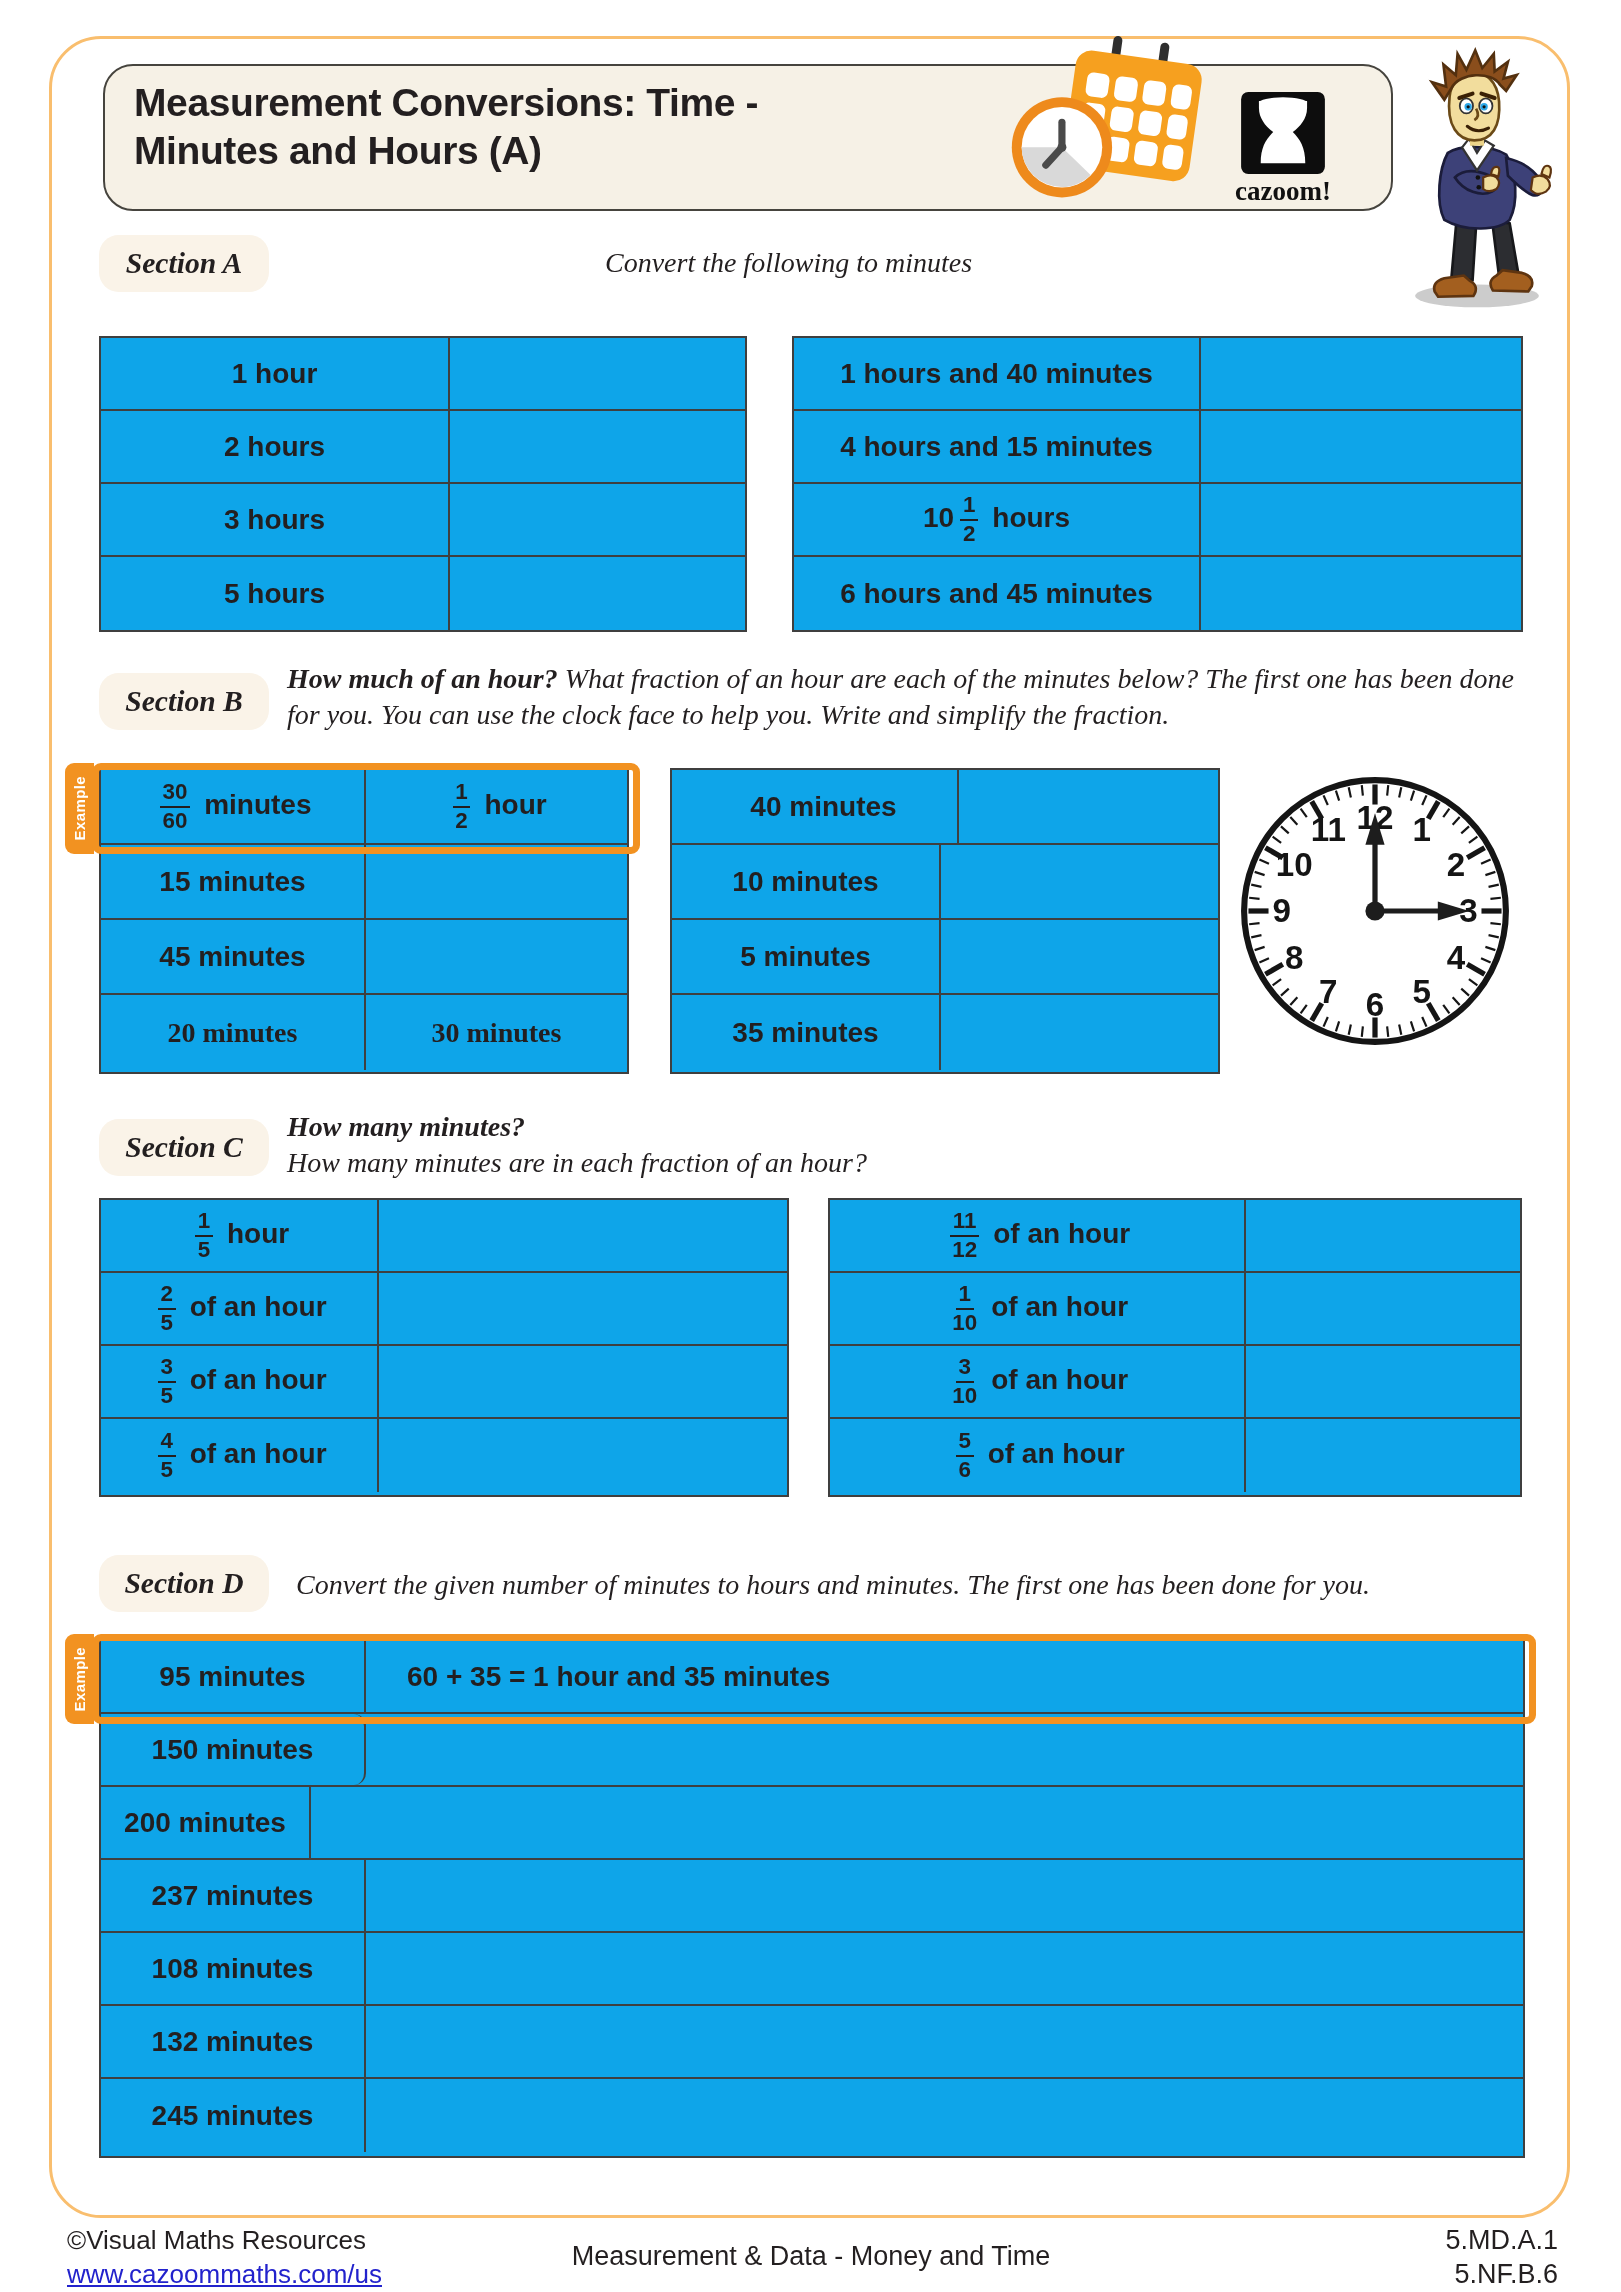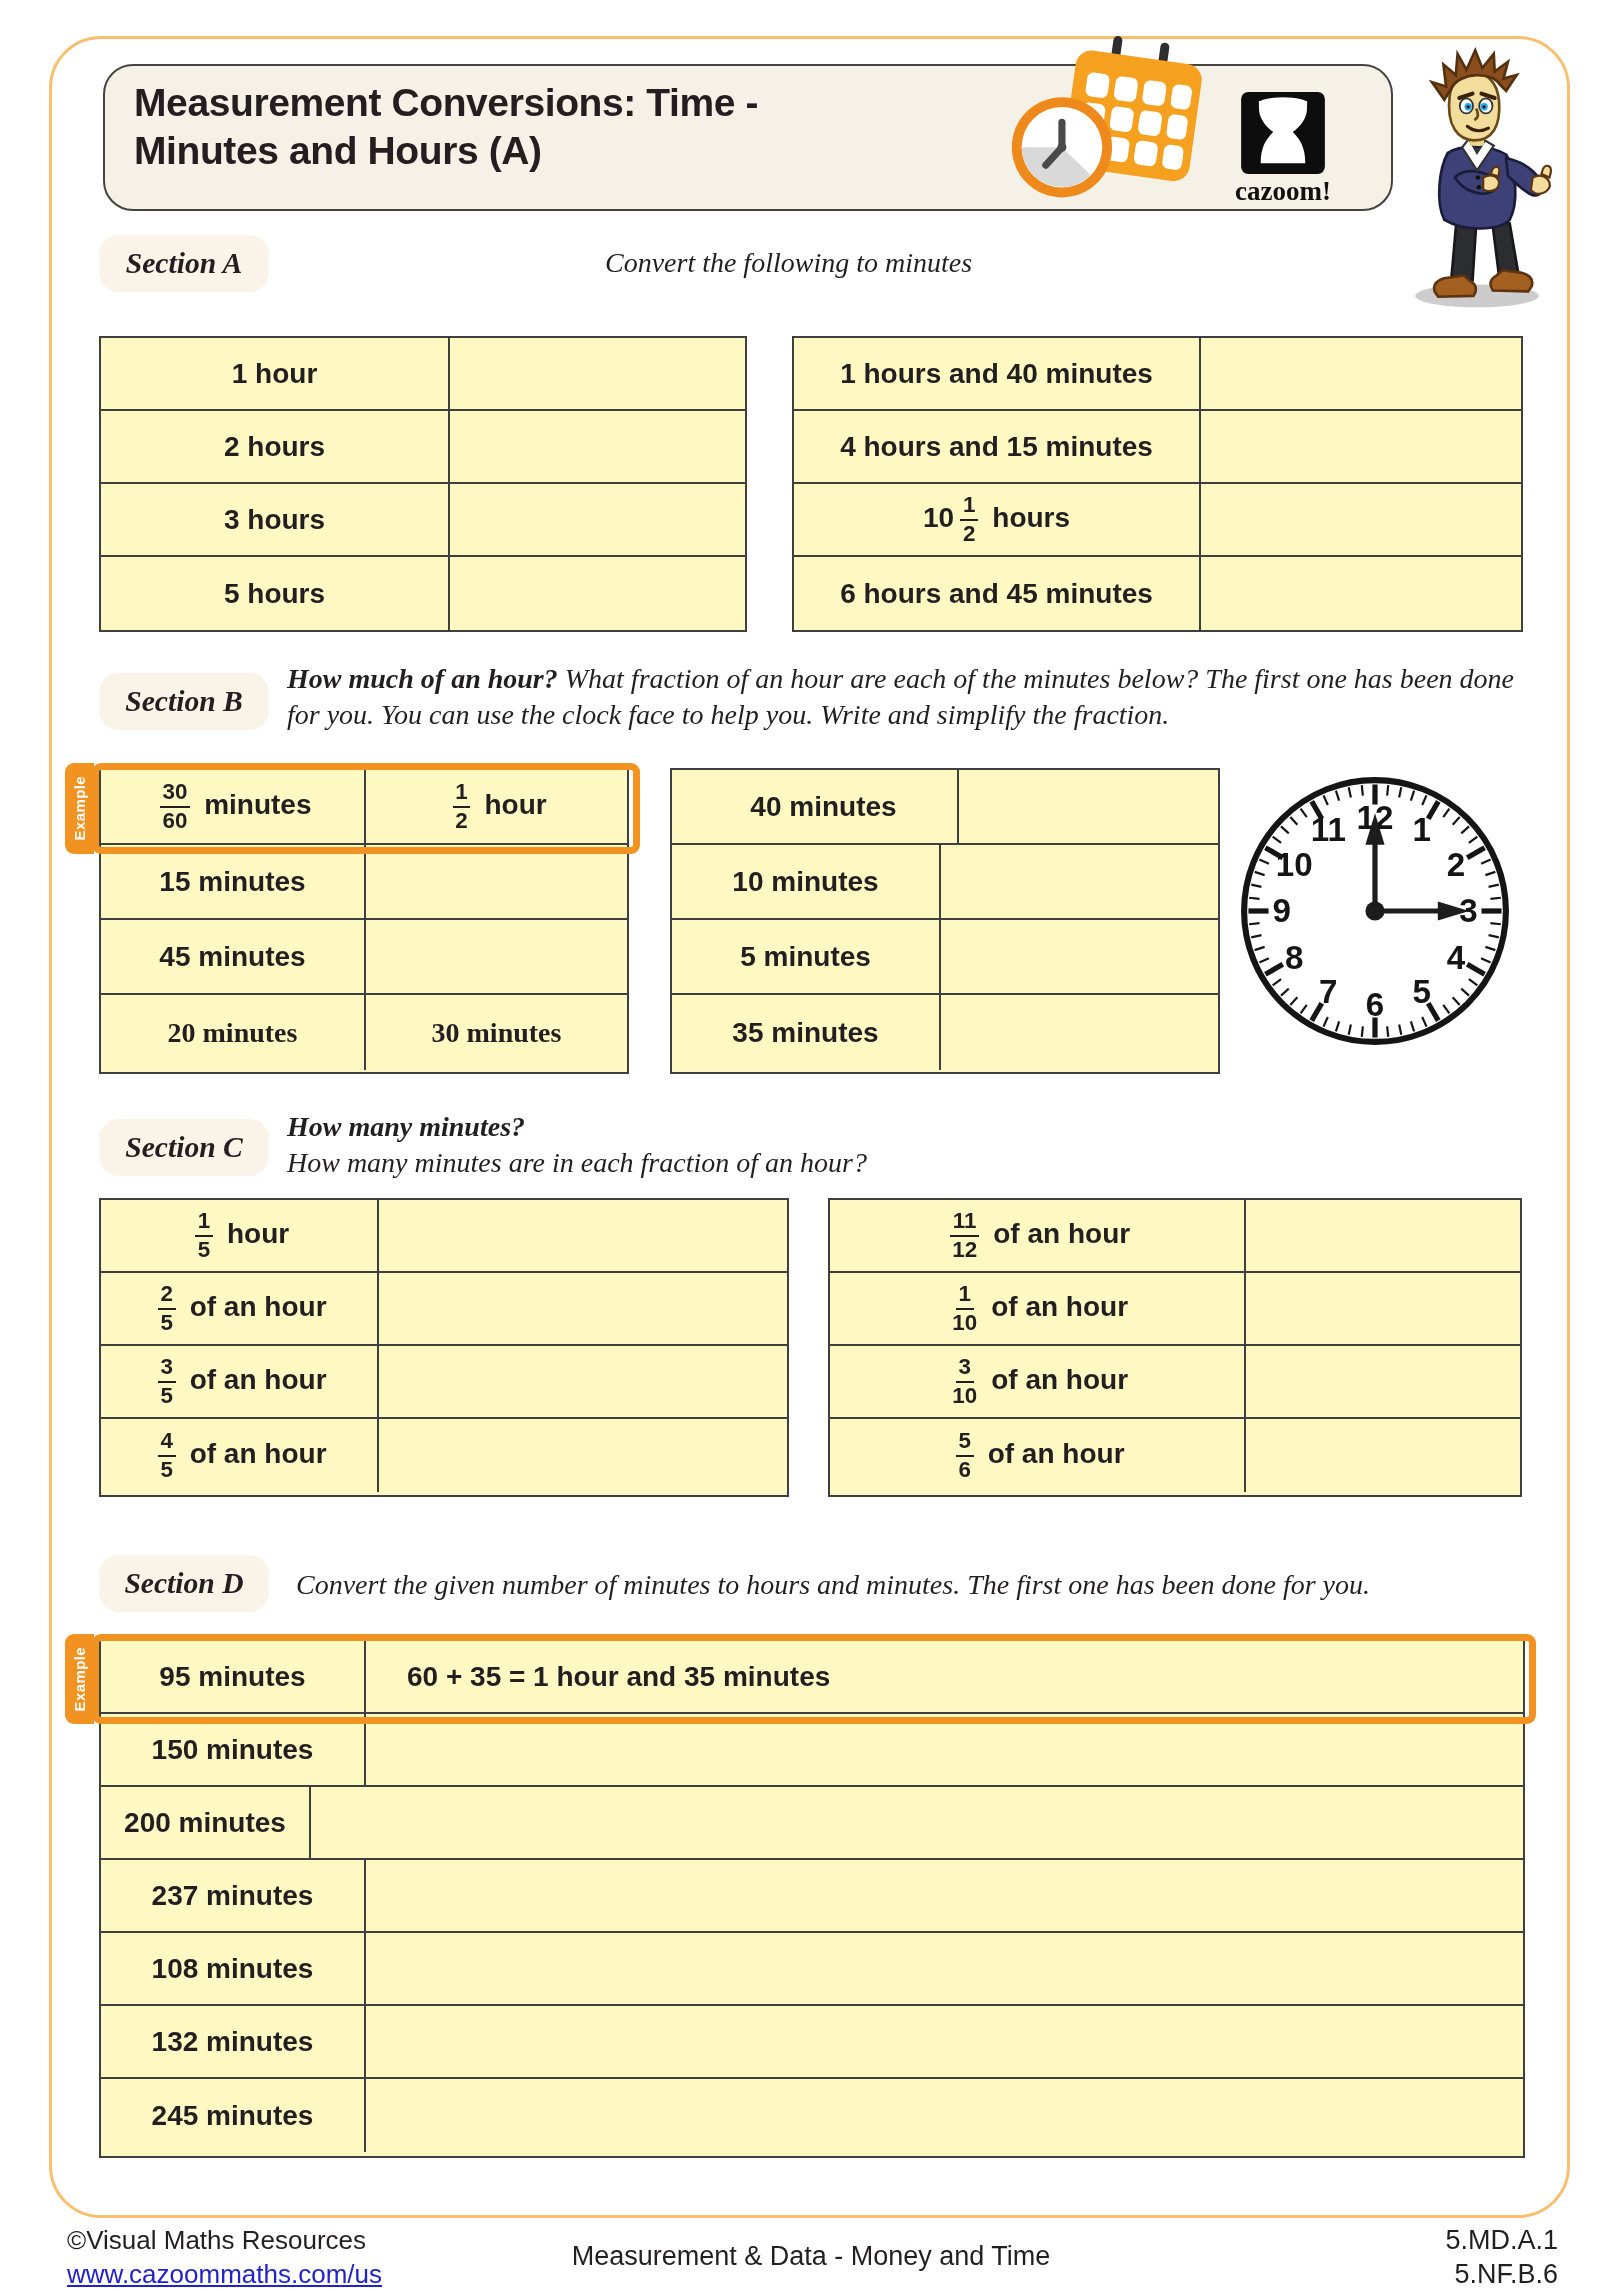--- a/index.html
+++ b/index.html
@@ -18,21 +18,21 @@
   .logo-text{font-family:"Liberation Serif",serif;font-weight:700;font-size:27px;margin-top:1.8px;color:#111;}
   .mascot{position:absolute;left:1391px;top:45px;z-index:5;}
   
   .section-pill{position:absolute;width:170px;height:57px;background:#FAF3E8;border-radius:19.7px;
         display:flex;align-items:center;justify-content:center;z-index:1;
         font-family:"Liberation Serif",serif;font-style:italic;font-weight:700;font-size:29.6px;}
   .instr{position:absolute;font-family:"Liberation Serif",serif;font-style:italic;font-size:28px;
         line-height:36px;z-index:1;}
   .instr .lead{font-weight:700;}
   
-  .qtable{position:absolute;background:#fef9c3;border:2.7px solid #3F3F3F;box-sizing:border-box;z-index:1;}
+  .qtable{position:absolute;background:#0ea5e9;border:2.7px solid #3F3F3F;box-sizing:border-box;z-index:1;}
   .qrow{display:flex;border-bottom:2.7px solid #3F3F3F;box-sizing:border-box;}
   .qrow:last-child{border-bottom:none;}
   .qcell{display:flex;align-items:center;justify-content:center;box-sizing:border-box;
         font-weight:700;font-size:28px;color:#231F20;}
   .qcell.prompt{border-right:2.7px solid #3F3F3F;}
   .qcell.answer{flex:1;}
   .qcell.answer.left{justify-content:flex-start;padding-left:41px;}
   .ctext{display:inline-block;text-align:center;}
   .frac{display:inline-flex;flex-direction:column;align-items:center;vertical-align:middle;
         margin:0 6.3px;font-size:22.4px;line-height:1.05;}
@@ -481,21 +481,21 @@
         </div>
         <div class="qcell answer left">
           <span class="ctext">60 + 35 = 1 hour and 35 minutes</span>
         </div>
       </div>
       <div class="example-overlay" style="left: -9px; top: -7.2px; width: 1444px; height: 90px;"></div>
       <div class="example-tab" style="left: -36px; top: -7.2px; height: 90px;">
         <span>Example</span>
       </div>
       <div class="qrow" style="height: 73px;">
-        <div class="qcell prompt" style="width: 265px;">
+        <div class="qcell prompt" style="width: 265px; border-radius: 12px;">
           <span class="ctext">150 minutes</span>
         </div>
         <div class="qcell answer left">
           <span class="ctext"></span>
         </div>
       </div>
       <div class="qrow" style="height: 73px;">
         <div class="qcell prompt" style="width: 210px;">
           <span class="ctext">200 minutes</span>
         </div>

